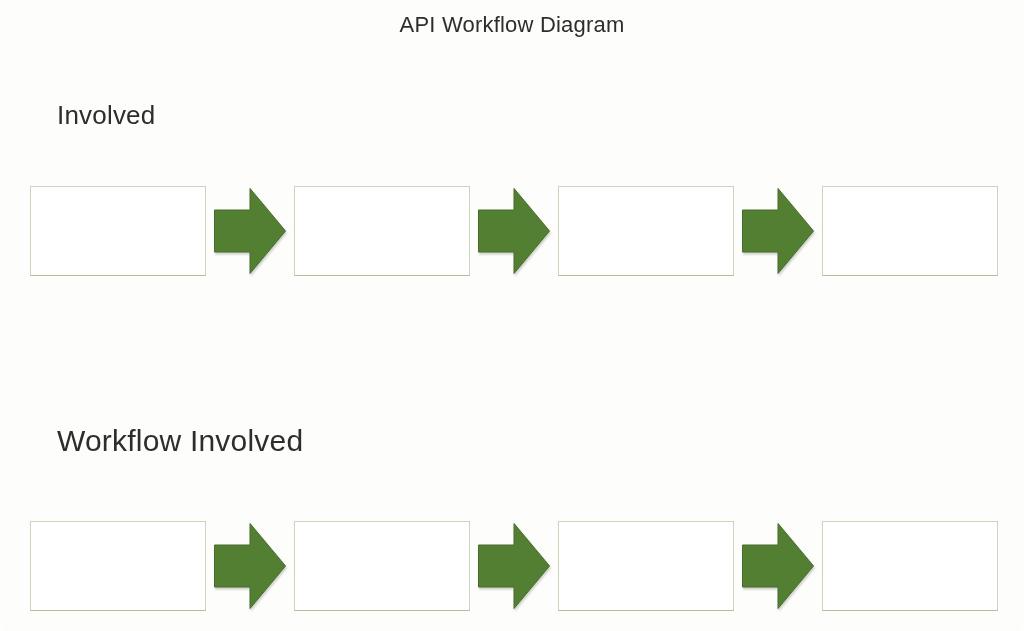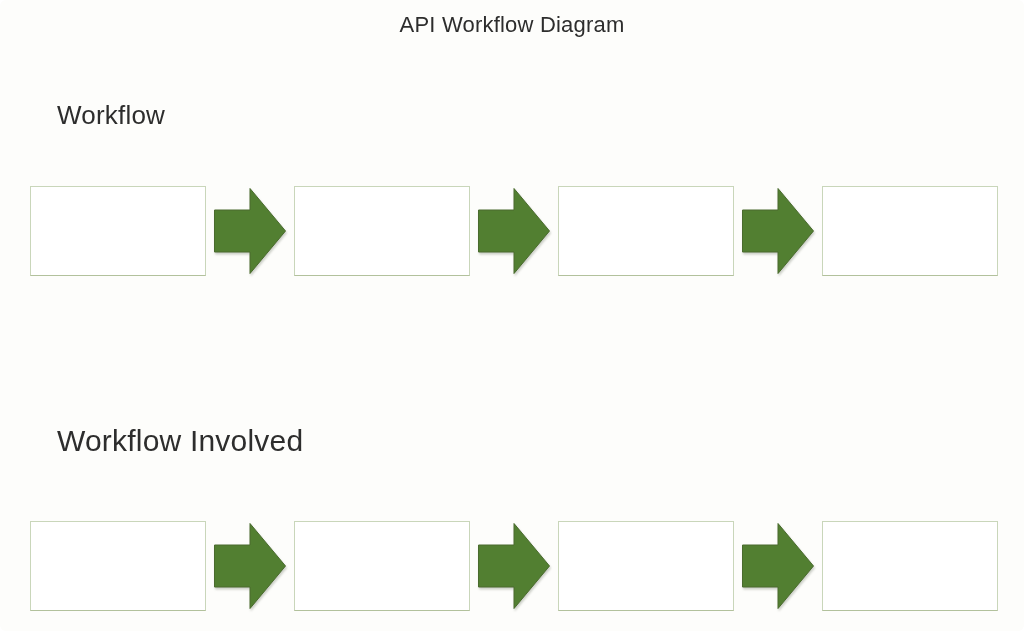--- a/index.html
+++ b/index.html
@@ -86,21 +86,21 @@
     stroke-linejoin: miter;
   }
 </style>
 </head>
 <body>
 
 <div class="stage">
 
   <div class="page-title">API Workflow Diagram</div>
 
-  <div class="section-label workflow">Workflow</div>
+  <div class="section-label workflow">Involved</div>
 
   <div class="shape-row row-workflow">
     <div class="step-box"></div>
     <span class="arrow-wrap">
       <svg viewBox="0 0 72 86" xmlns="http://www.w3.org/2000/svg" aria-hidden="true">
         <polygon points="0.5,22 36,22 36,0.5 71.5,43 36,85.5 36,64 0.5,64"></polygon>
       </svg>
     </span>
     <div class="step-box"></div>
     <span class="arrow-wrap">

